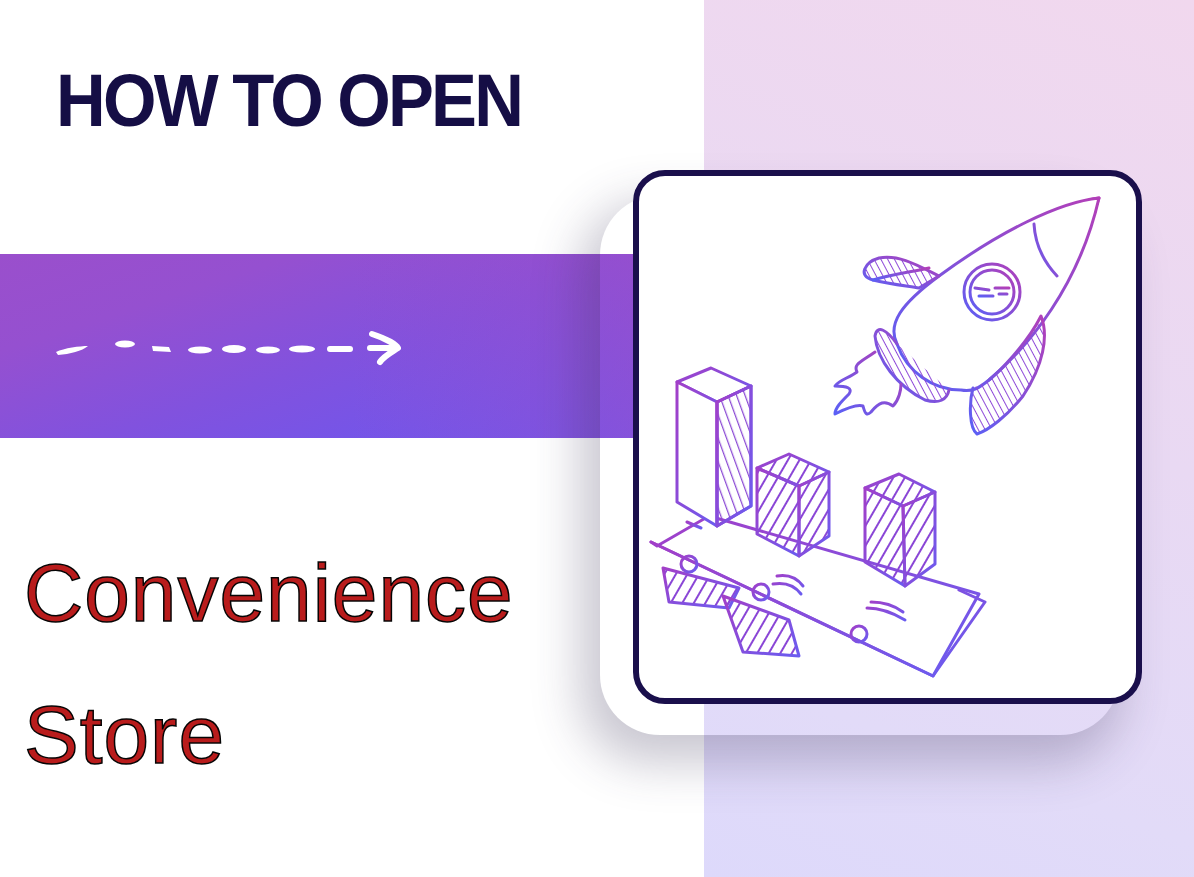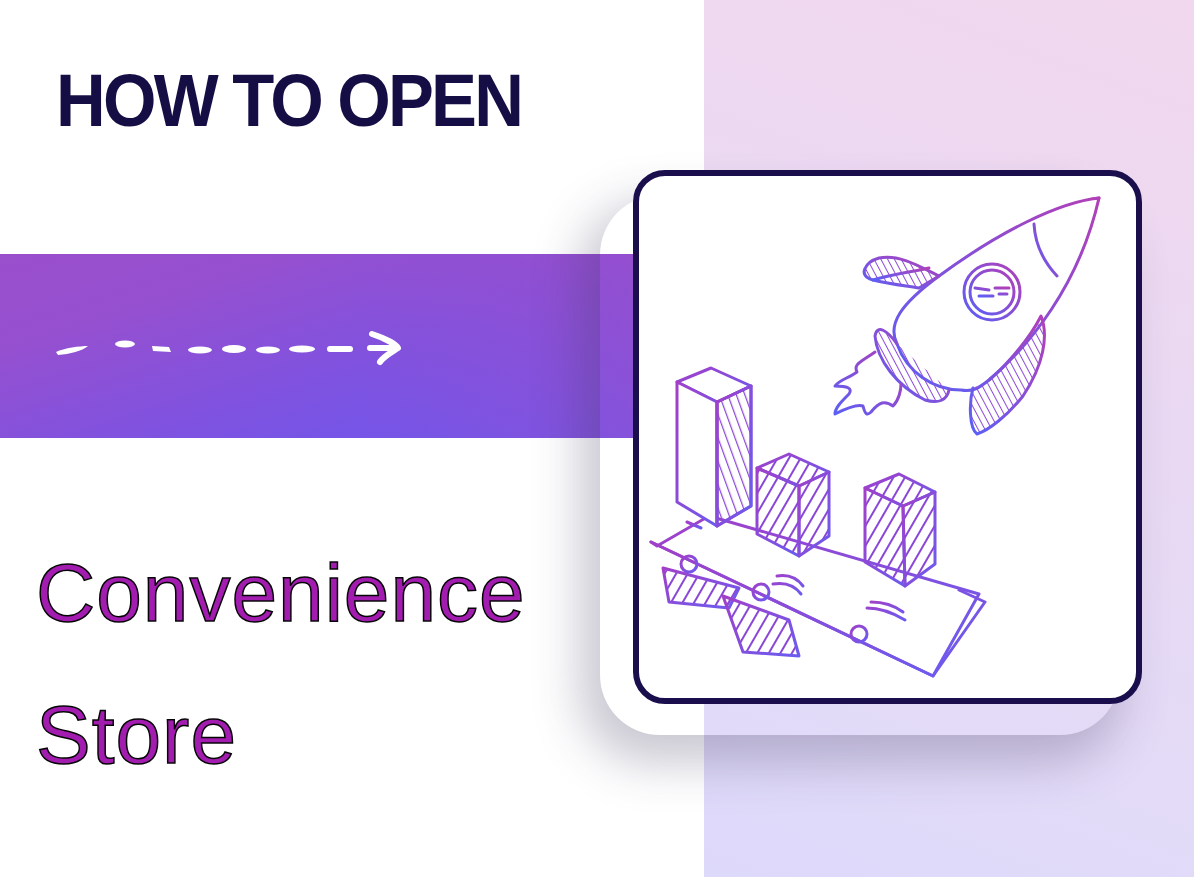--- a/index.html
+++ b/index.html
@@ -33,21 +33,21 @@
       position: absolute; left: 600px; top: 195px; width: 520px; height: 540px;
       border-radius: 60px;
       box-shadow: -10px 18px 48px 10px rgba(60,55,90,0.28);
     }
     .card {
       position: absolute; left: 633px; top: 170px; width: 497px; height: 522px;
       background: #ffffff; border: 6px solid #1a0f4c; border-radius: 32px;
     }
     .illustration { position: absolute; left: 0; top: 0; width: 497px; height: 522px; }
     .subtitle {
-      position: absolute; left: 36px; color: #a21caf;
+      position: absolute; left: 24px; color: #b91c1c;
       font-size: 82px; font-weight: 400; letter-spacing: 1px; line-height: 1;
       white-space: nowrap; -webkit-text-stroke: 1.5px #050505;
     }
     .line1 { top: 552px; }
     .line2 { top: 694px; }
   </style>
 </head>
 <body>
 
 <div class="right-panel"></div>

